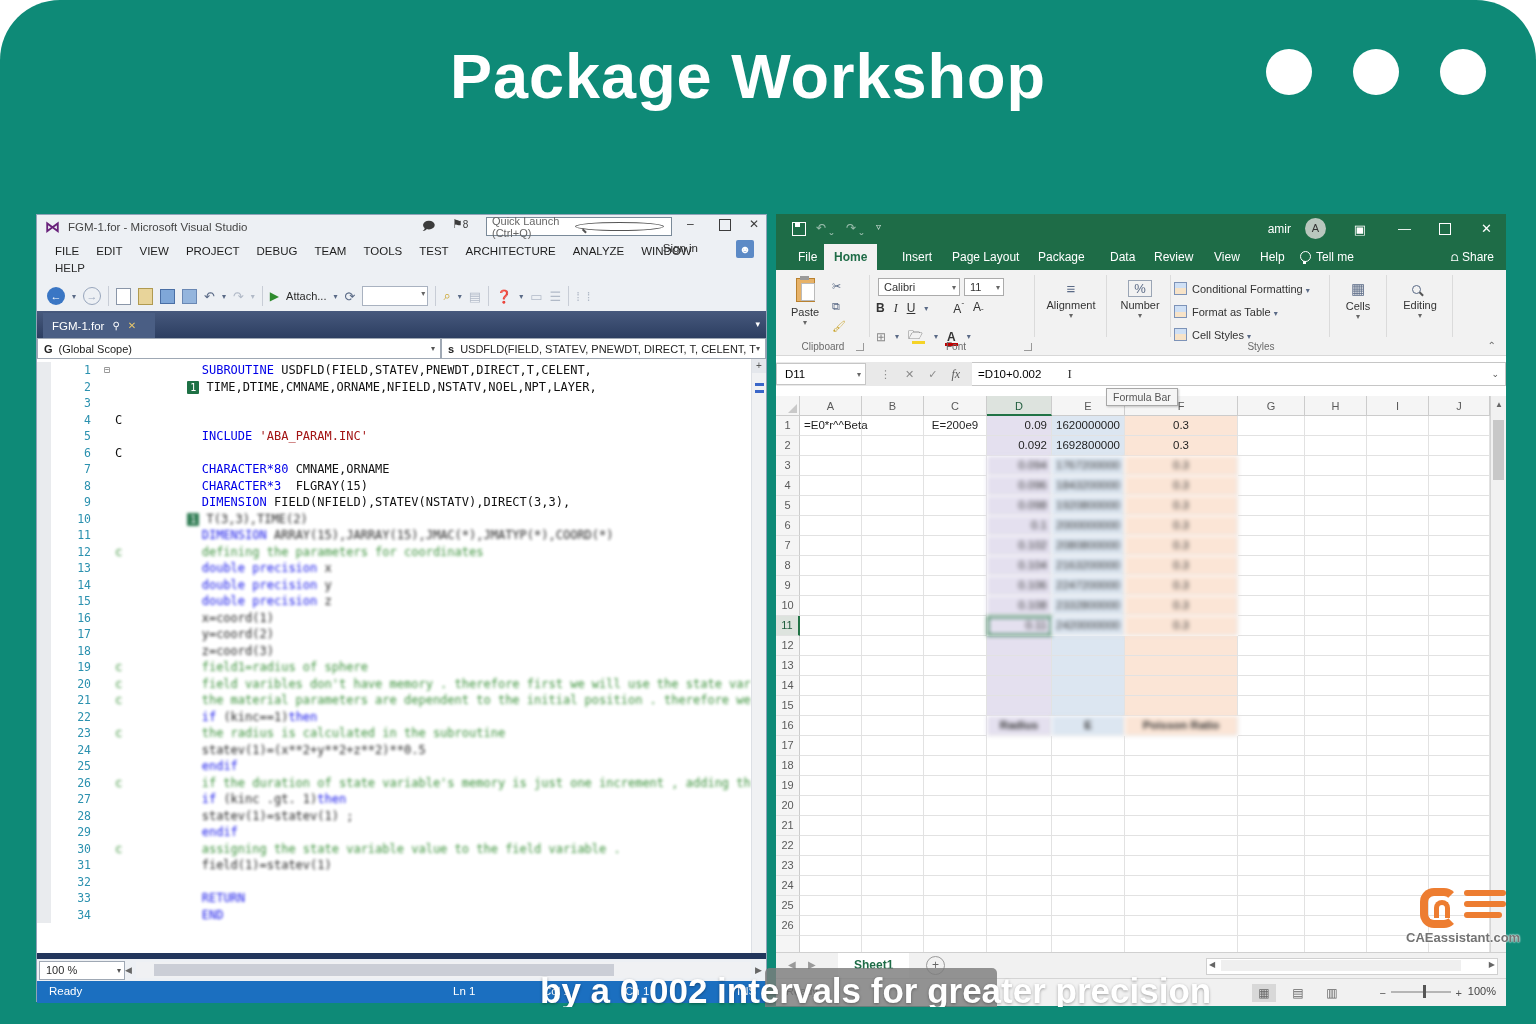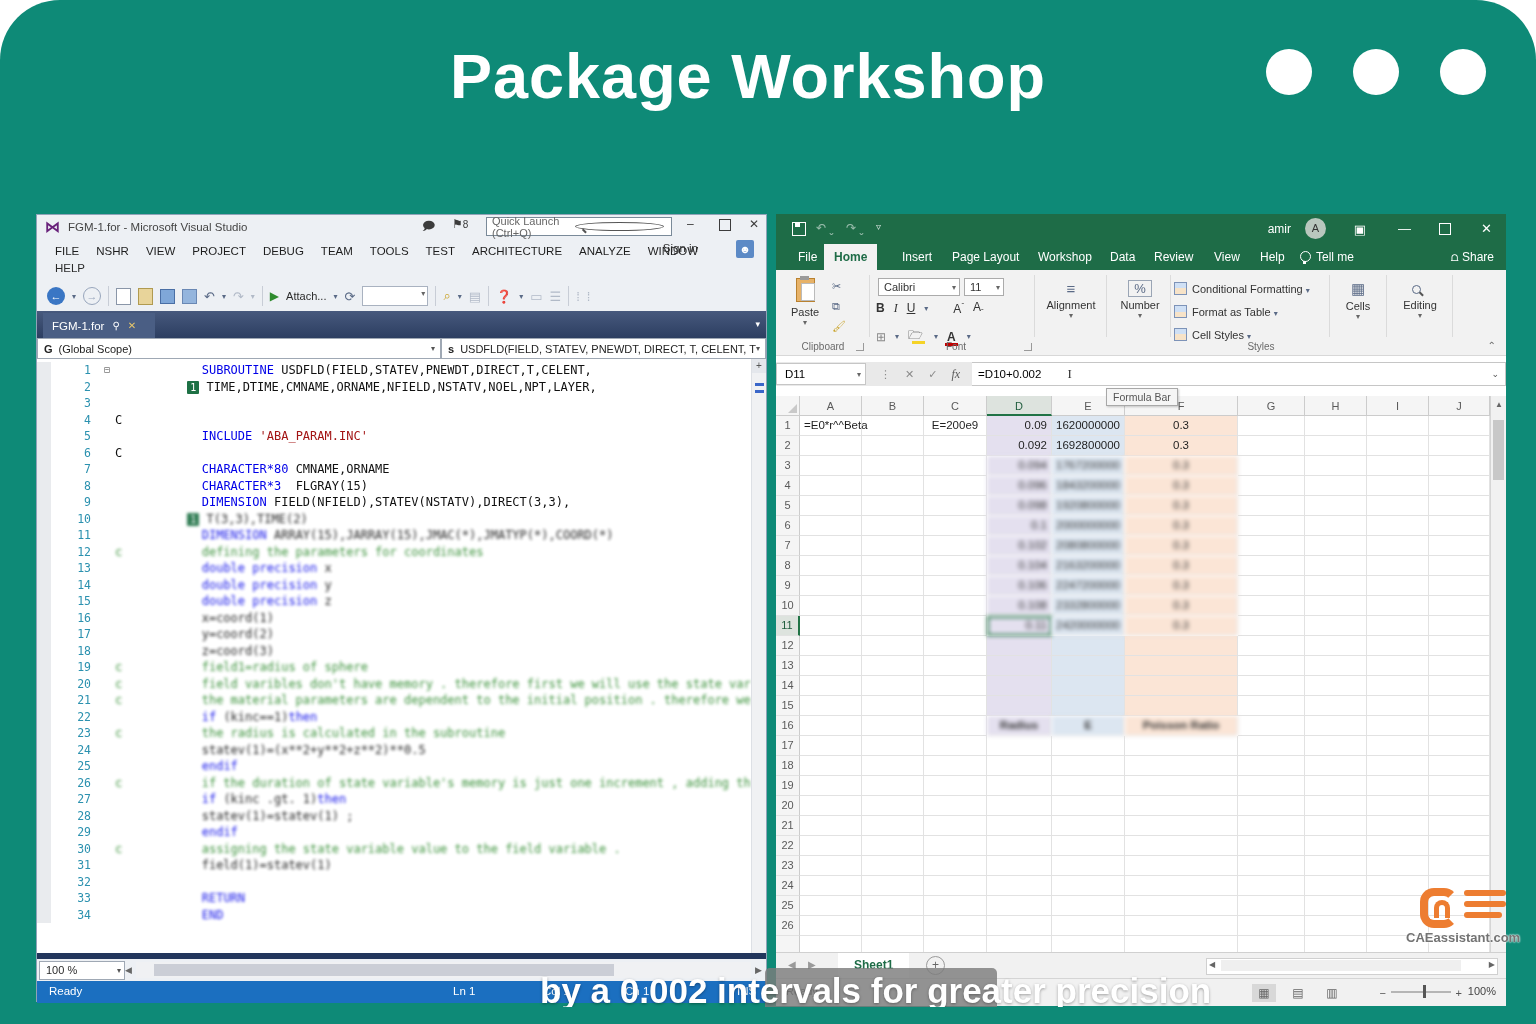--- a/index.html
+++ b/index.html
@@ -183,21 +183,21 @@
         <span>Quick Launch (Ctrl+Q)</span>
         <span class="mag"></span>
       </div>
       <span class="vs-cap" style="left:650px;">–</span>
       <span class="vs-cap" style="left:682px;top:4px;"><span class="boxglyph" style="border-color:#3c3c3c;"></span></span>
       <span class="vs-cap" style="left:712px;">✕</span>
     </div>
     <div id="vs-menu-row">
       <div id="vs-menu">
           <span>FILE</span>
-          <span>NSHR</span>
+          <span>EDIT</span>
           <span>VIEW</span>
           <span>PROJECT</span>
           <span>DEBUG</span>
           <span>TEAM</span>
           <span>TOOLS</span>
           <span>TEST</span>
           <span>ARCHITECTURE</span>
           <span>ANALYZE</span>
           <span>WINDOW</span>
         </div>
@@ -333,21 +333,21 @@
       <span class="xl-winbtn" style="right:55px;top:9px;"><span class="boxglyph"></span></span>
       <span class="xl-winbtn" style="right:14px;">✕</span>
     </div>
     <div id="xl-tabs">
       <span id="xl-bulbwrap" style="position:absolute;left:524px;top:0;line-height:26px;"><span id="xl-bulb"></span><span>Tell me</span></span>
       <span id="xl-share">⩍ <span>Share</span></span>
     <span class="rtab" style="left: 12px;">File</span>
         <span class="rtab active" style="left: 48px;">Home</span>
         <span class="rtab" style="left: 116px;">Insert</span>
         <span class="rtab" style="left: 166px;">Page Layout</span>
-        <span class="rtab" style="left: 252px;">Workshop</span>
+        <span class="rtab" style="left: 252px;">Package</span>
         <span class="rtab" style="left: 324px;">Data</span>
         <span class="rtab" style="left: 368px;">Review</span>
         <span class="rtab" style="left: 428px;">View</span>
         <span class="rtab" style="left: 474px;">Help</span>
       </div>
     <div id="xl-ribbon">
       <div id="paste-big">
         <div class="clipb"></div>
         <div style="margin-top:4px;">Paste</div>
         <div class="dn" style="font-size:8px;color:#666;">▾</div>

